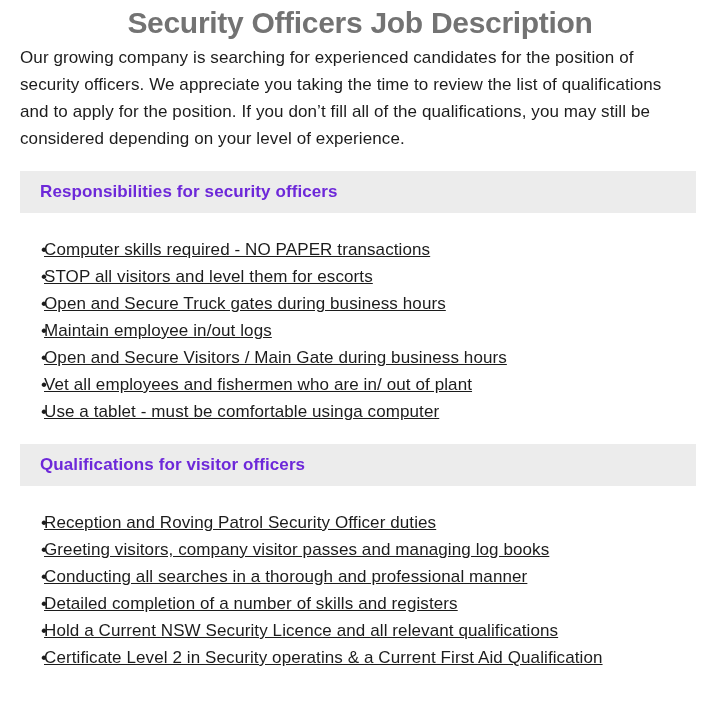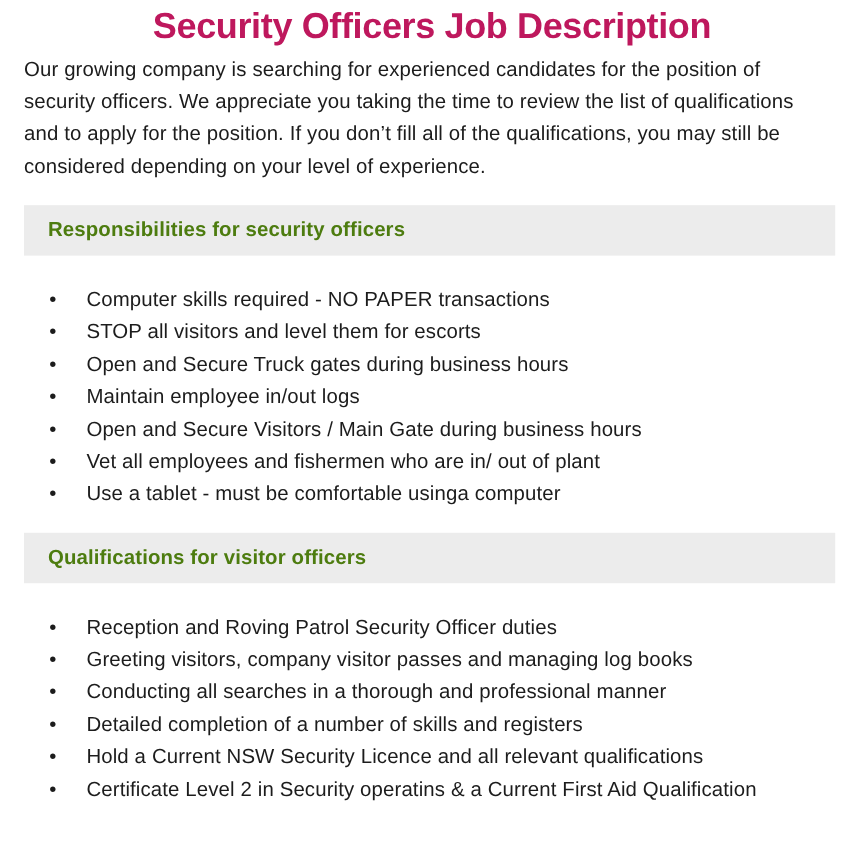--- a/index.html
+++ b/index.html
@@ -17,55 +17,56 @@
     height: 706px;
     position: relative;
   }
   h1.title {
     margin: 6px 0 0 0;
     font-size: 30px;
     line-height: 34px;
     font-weight: bold;
     text-align: center;
     letter-spacing: -0.3px;
-    color: #be185d;
+    color: #737373;
   }
   p.intro {
     margin: 4px 28px 0 20px;
     font-size: 17px;
     line-height: 27px;
     letter-spacing: 0.1px;
   }
   .section-bar {
     margin: 19px 24px 0 20px;
     width: 676px;
     height: 42px;
     background: #ececec;
     display: flex;
     align-items: center;
     padding-left: 20px;
   }
   .section-bar span {
     font-size: 17px;
     font-weight: bold;
     letter-spacing: 0.1px;
-    color: #4d7c0f;
+    color: #6d28d9;
   }
   ul.bullets {
     list-style: none;
     margin: 23px 0 0 0;
     padding: 0;
   }
   ul.bullets li {
     position: relative;
-    padding-left: 72px;
+    padding-left: 44px;
     padding-right: 20px;
     font-size: 17px;
     line-height: 27px;
     letter-spacing: 0.1px;
+    text-decoration: underline;
   }
   ul.bullets li::before {
     content: "\2022";
     position: absolute;
     left: 41px;
     top: 0;
     font-size: 17px;
     line-height: 27px;
     color: #1c1c1c;
   }

